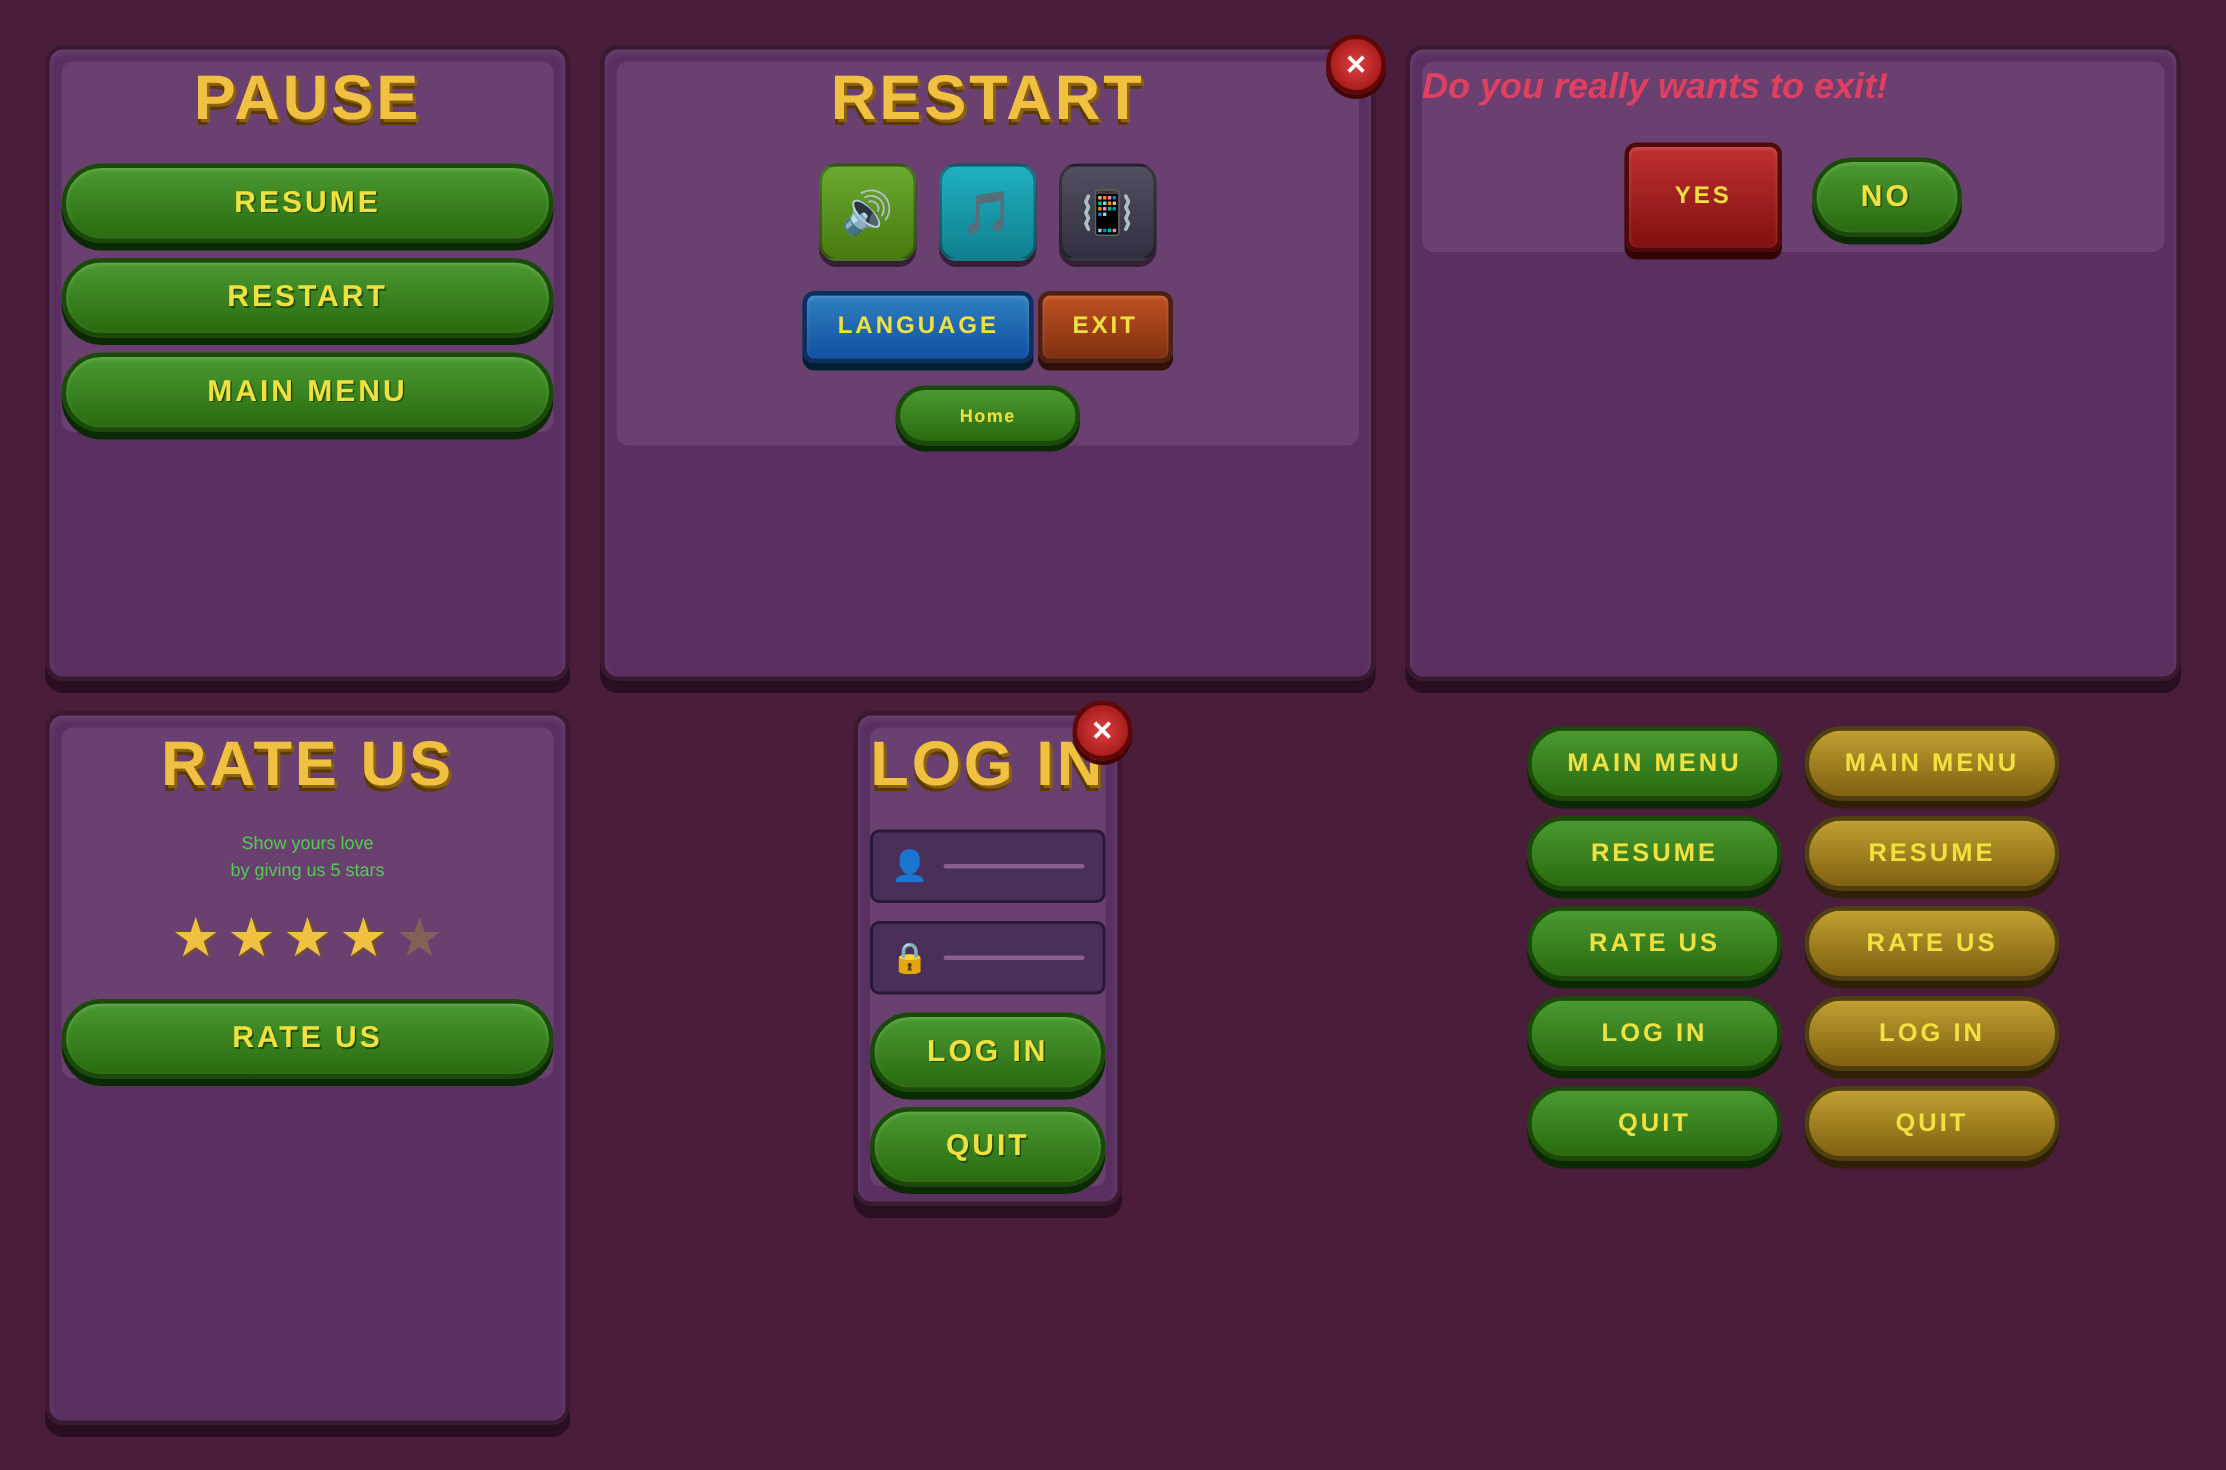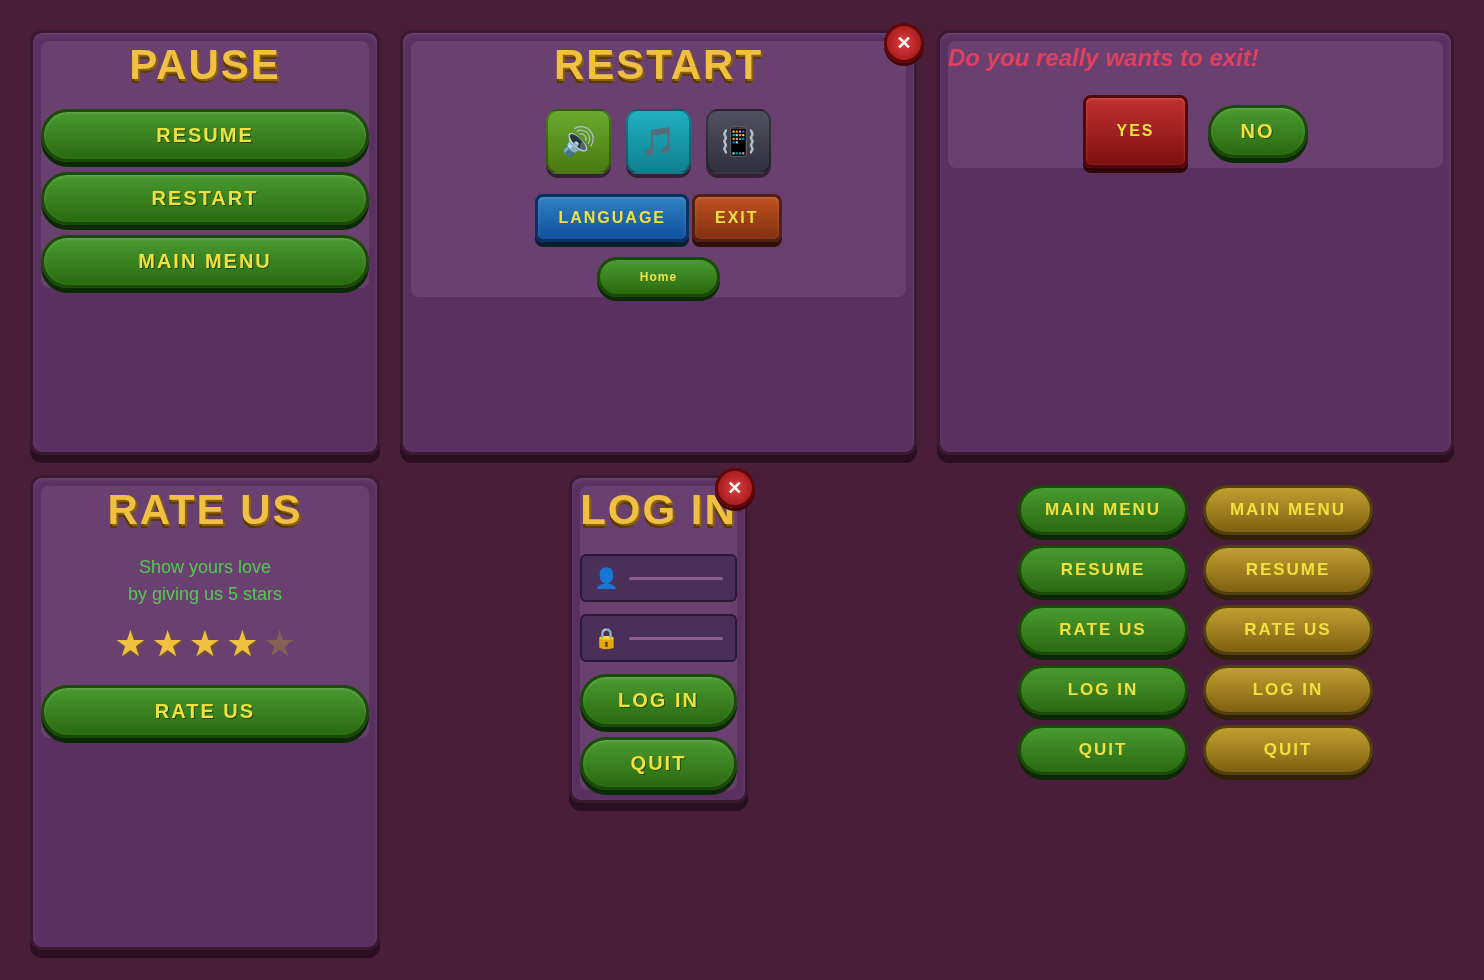--- a/index.html
+++ b/index.html
@@ -239,21 +239,21 @@
 
     .exit-buttons {
       display: flex;
       justify-content: center;
       gap: 20px;
     }
 
     
     .rate-text {
       color: #50cc50;
-      font-size: 18px;
+      font-size: 12px;
       text-align: center;
       margin-bottom: 15px;
       line-height: 1.5;
     }
 
     .stars-row {
       display: flex;
       justify-content: center;
       gap: 5px;
       margin-bottom: 20px;

